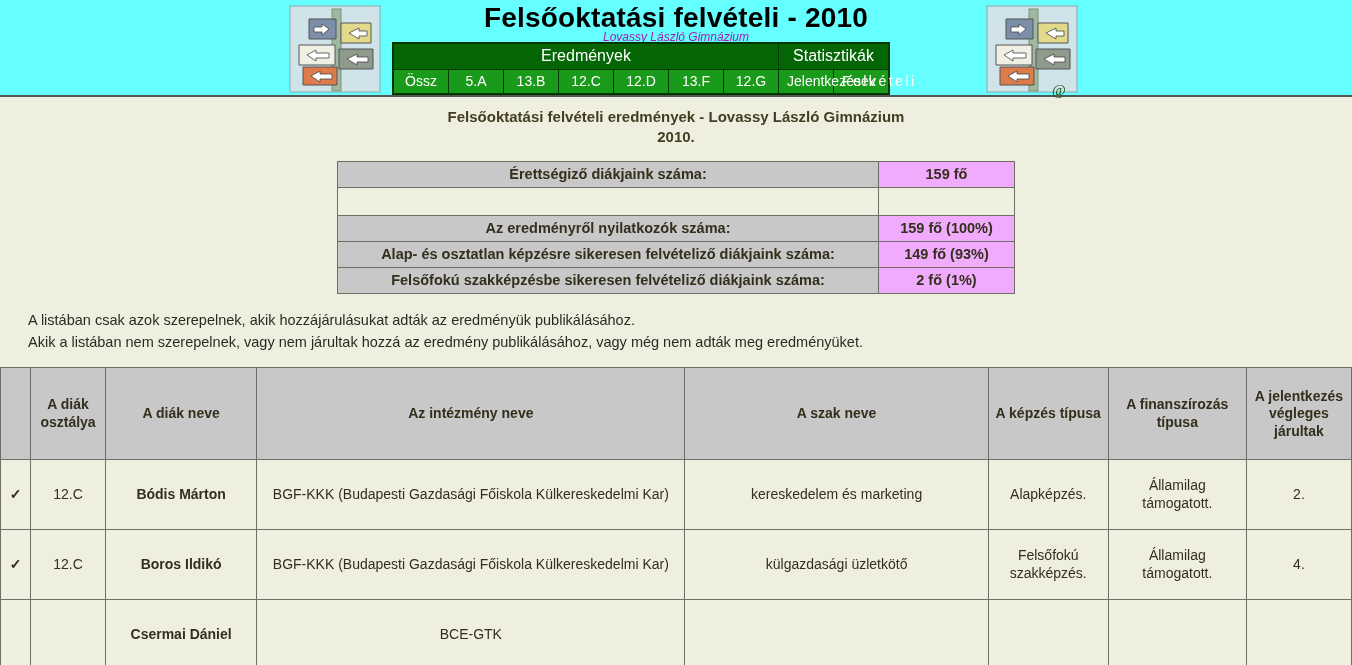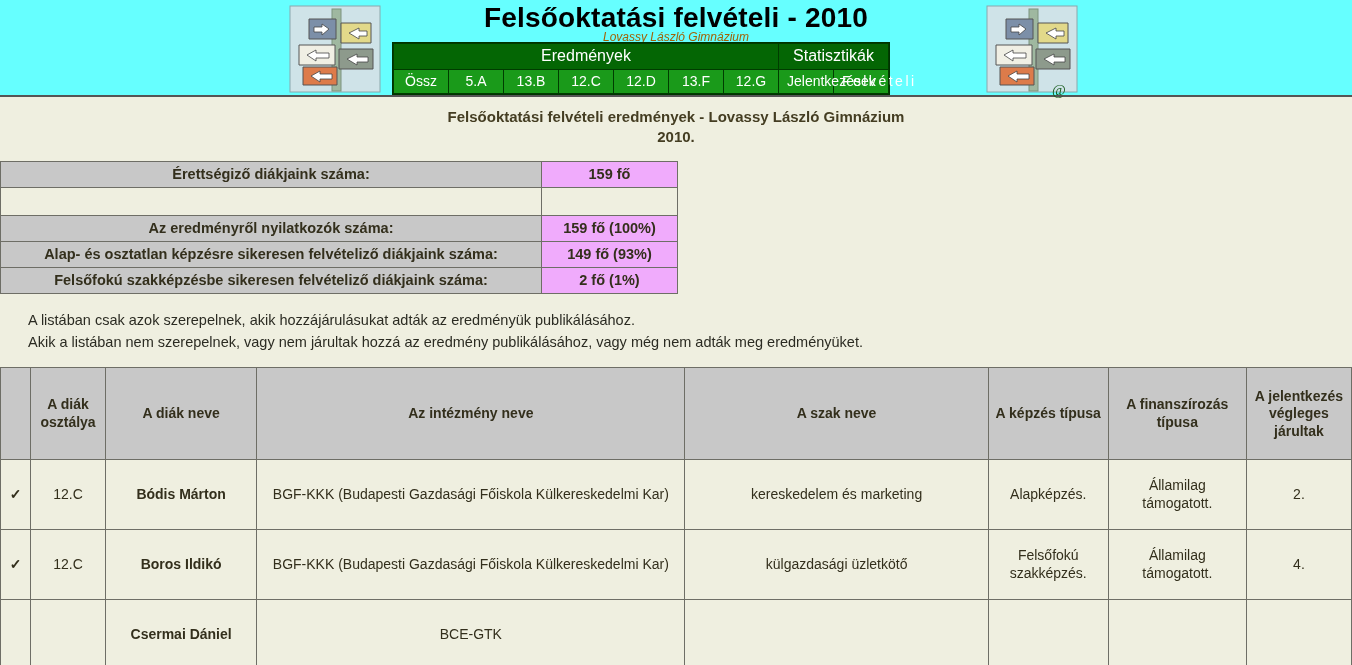--- a/index.html
+++ b/index.html
@@ -27,21 +27,21 @@
     font-weight: bold;
     color: #000;
     letter-spacing: 0.2px;
   }
   #site-subtitle {
     position: absolute;
     top: 30px; left: 0; right: 0;
     text-align: center;
     font-size: 12px;
     font-style: italic;
-    color: #a16207;
+    color: #a21caf;
   }
 
   .signpost {
     position: absolute;
     top: 5px;
     width: 92px;
     height: 88px;
     background: #66ffff;
   }
   #signpost-left  { left: 289px; }
@@ -95,21 +95,21 @@
     text-align: center;
     font-size: 15px;
     font-weight: bold;
     color: #443d22;
     line-height: 1.35;
   }
 
   
   #stats-wrap {
     display: flex;
-    justify-content: flex-start;
+    justify-content: center;
     margin-top: 13px;
   }
   table.stats {
     border-collapse: collapse;
     width: 678px;
     table-layout: fixed;
   }
   table.stats td {
     border: 1px solid #6e6e66;
     font-size: 14.5px;

